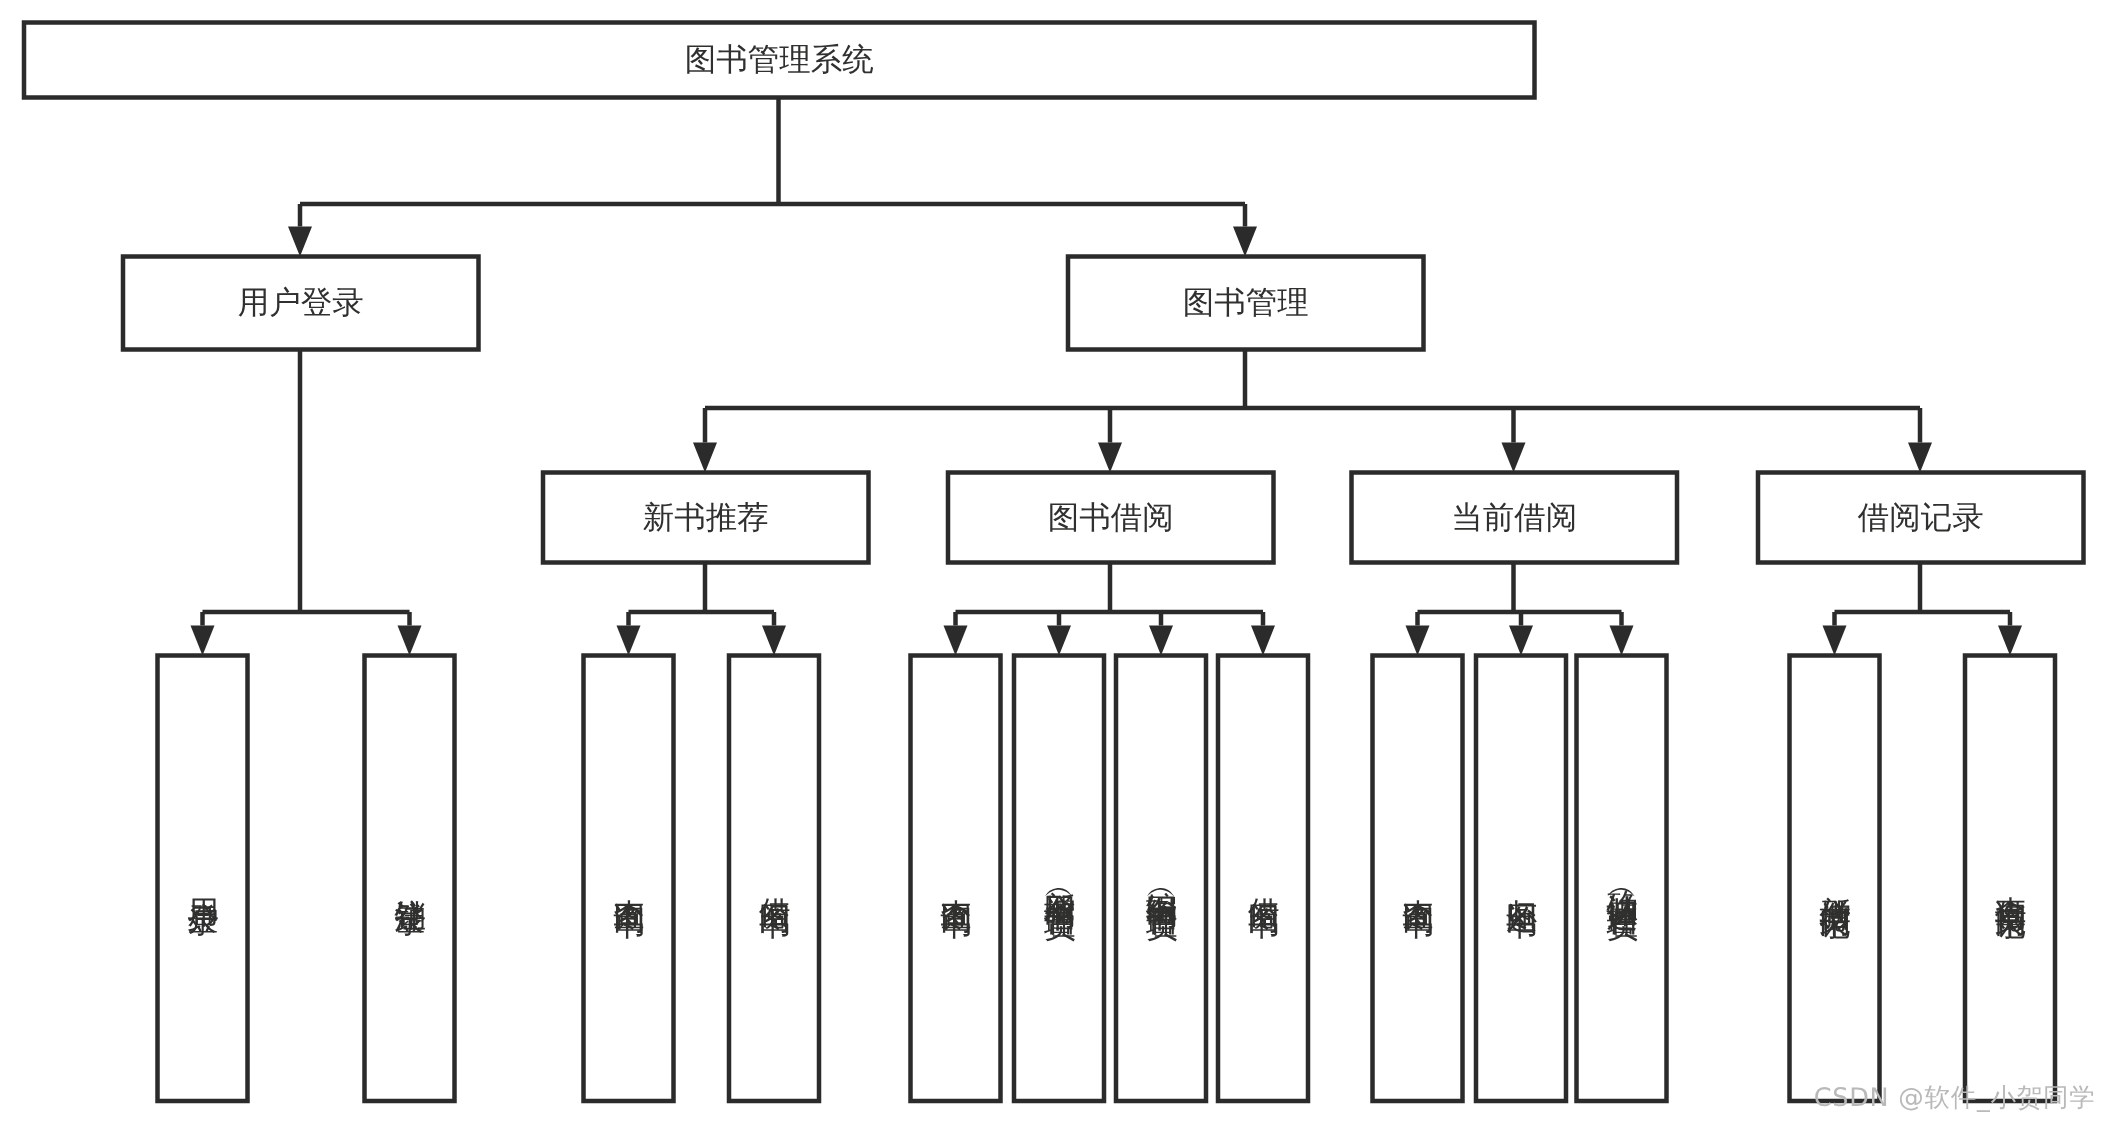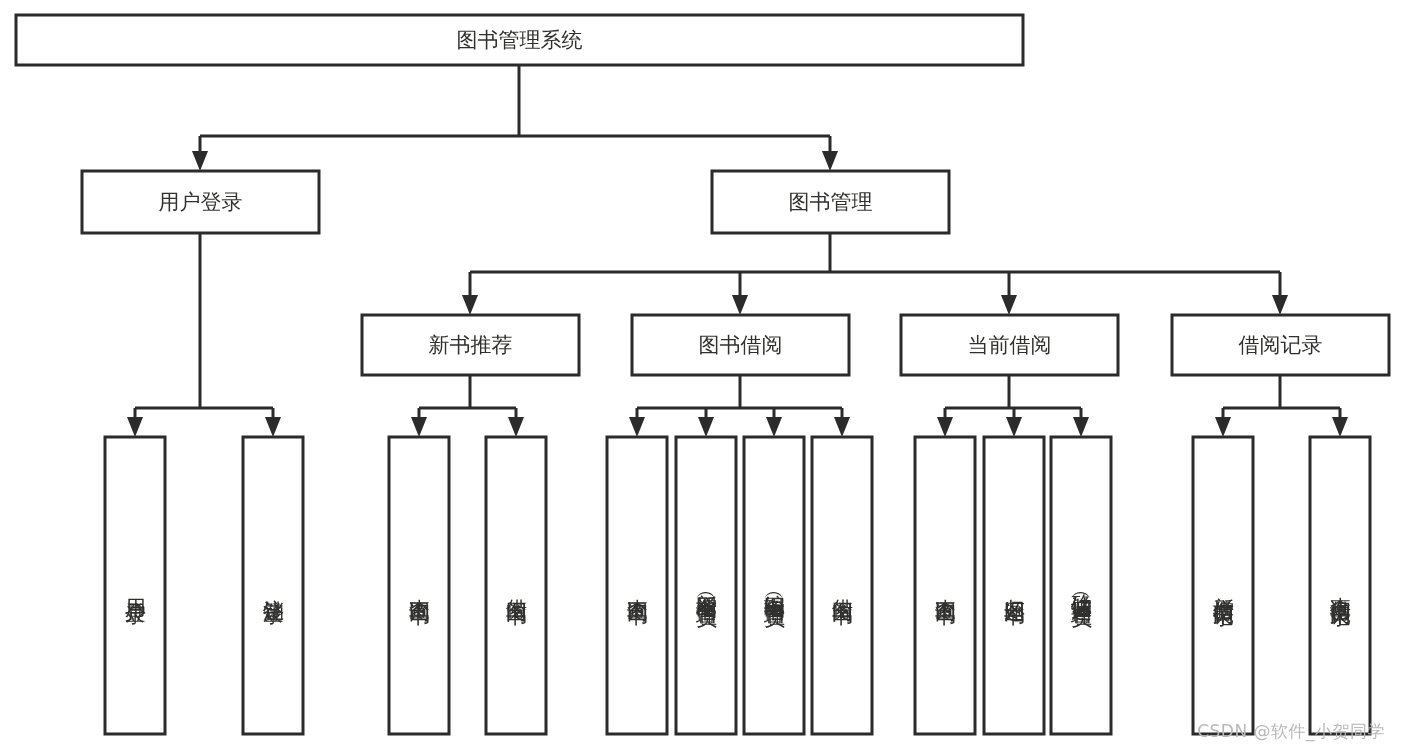--- a/index.html
+++ b/index.html
@@ -58,21 +58,21 @@
     letter-spacing: 2px;
     color: #30302f;
     font-family: "DejaVu Sans", "Liberation Sans", sans-serif;
     font-size: 21px;
     line-height: 1;
     white-space: nowrap;
     pointer-events: none;
   }
   #watermark {
     position: absolute;
-    right: 20px;
+    right: 8px;
     bottom: 4px;
     color: #b9b9b9;
     font-size: 17px;
     font-family: "DejaVu Sans", "Liberation Sans", sans-serif;
     letter-spacing: 0.5px;
     white-space: nowrap;
   }
 </style>
 </head>
 <body>

